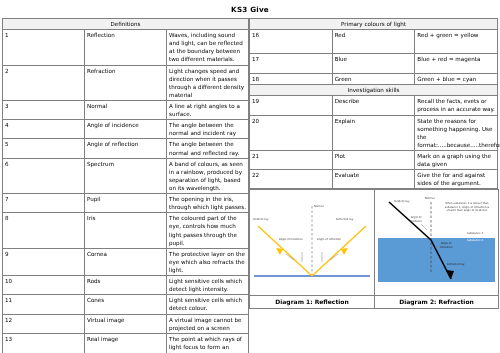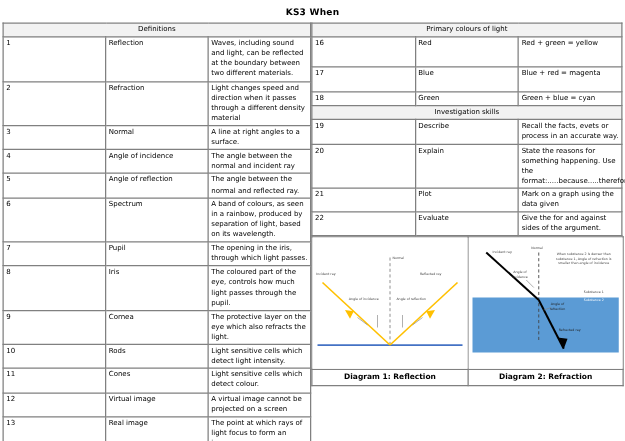--- a/index.html
+++ b/index.html
@@ -61,21 +61,21 @@
     white-space:nowrap;
   }
   .dlabel.wrap{white-space:normal;text-align:center;}
   svg{display:block;}
 </style>
 </head>
 <body>
 
 <div class="page">
 
-  <div class="doc-title">KS3 When</div>
+  <div class="doc-title">KS3 Give</div>
 
   <div class="layout">
 
     <div class="left-col">
       <table class="grid left">
         <tbody>
           <tr>
             <td class="hdr" colspan="3">Definitions</td>
           </tr>
           <tr>

